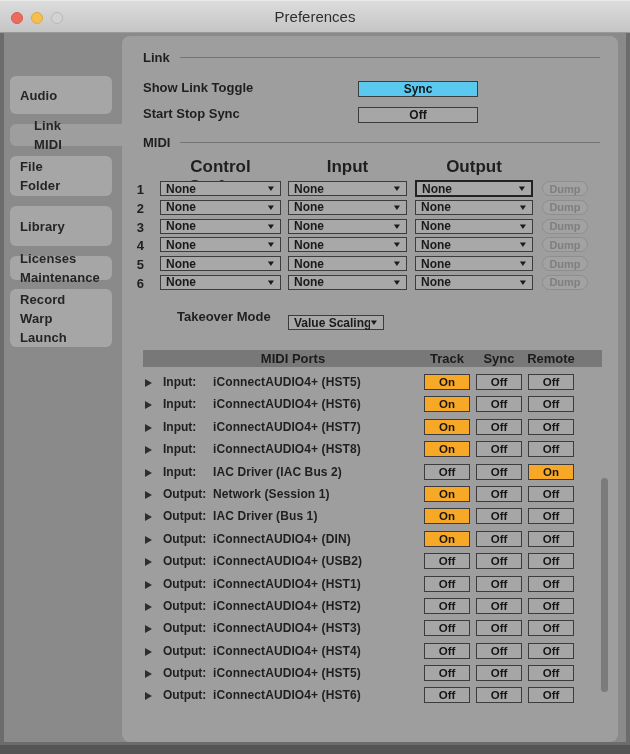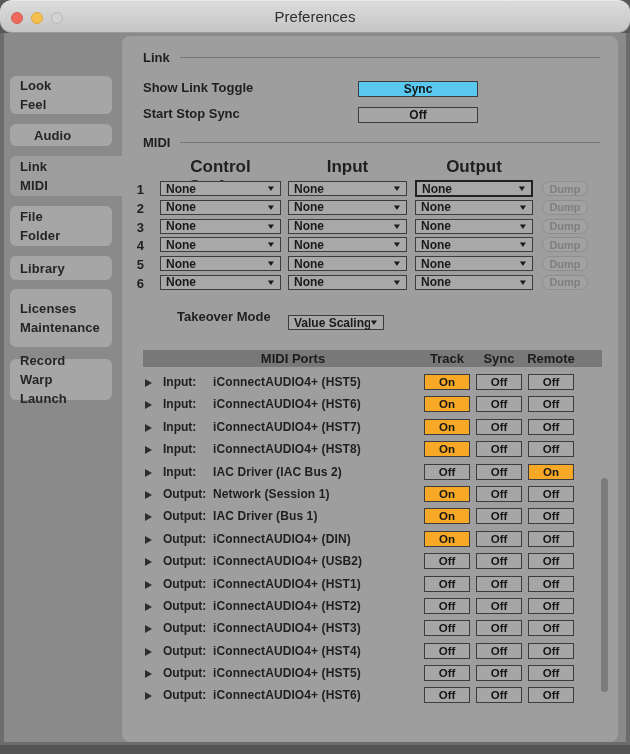--- a/index.html
+++ b/index.html
@@ -10,21 +10,21 @@
     background:#585858;
     overflow:hidden;
     -webkit-font-smoothing:antialiased;
   }
   
   .titlebar {
     position:absolute; left:0; top:0; width:630px; height:33px;
     background:linear-gradient(#dcdcdc,#c5c5c5);
     border-top:1px solid #e9e9e9;
     border-bottom:1px solid #9a9a9a;
-    display:flex; align-items:center; justify-content:center;border-radius:12px;
+    display:flex; align-items:center; justify-content:center;
   }
   .title-text { font-size:15px; color:#2e2e2e; }
   .traffic { position:absolute; left:11px; top:11px; display:flex; gap:8px; }
   .tl { width:12px; height:12px; border-radius:50%; }
   .tl.red    { background:#ee6a5f; border:1px solid #d55d52; }
   .tl.yellow { background:#f5bf4f; border:1px solid #dcaa3e; }
   .tl.gray   { background:#d3d3d3; border:1px solid #b8b8b8; }
 
   
   .window-body {
@@ -157,24 +157,20 @@
     <div class="tl gray"></div>
   </div>
   <div class="title-text">Preferences</div>
 </div>
 
 <div class="window-body">
   <div class="body-bg"></div>
 
   <div class="sidebar" id="sidebar">
       <div class="tab">
-        <span>Look</span>
-        <span>Feel</span>
-      </div>
-      <div class="tab">
         <span>Audio</span>
       </div>
       <div class="tab selected">
         <span>Link</span>
         <span>MIDI</span>
       </div>
       <div class="tab">
         <span>File</span>
         <span>Folder</span>
       </div>

